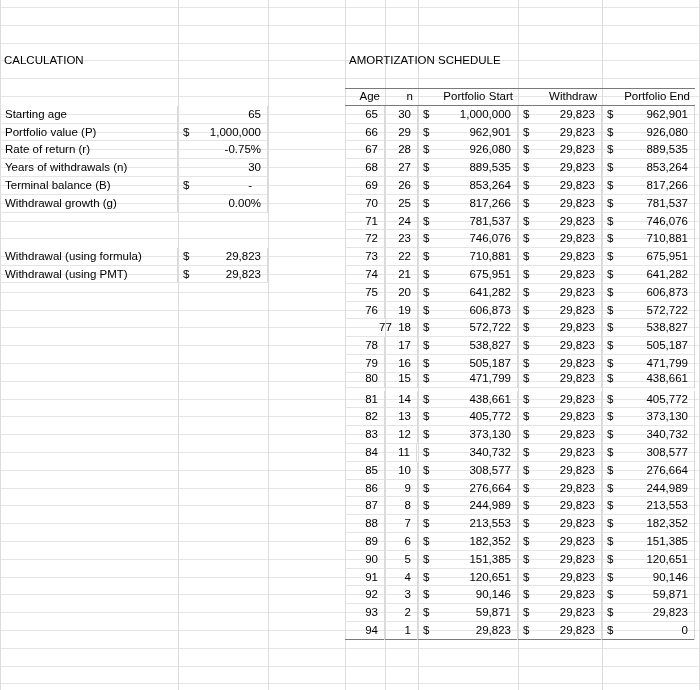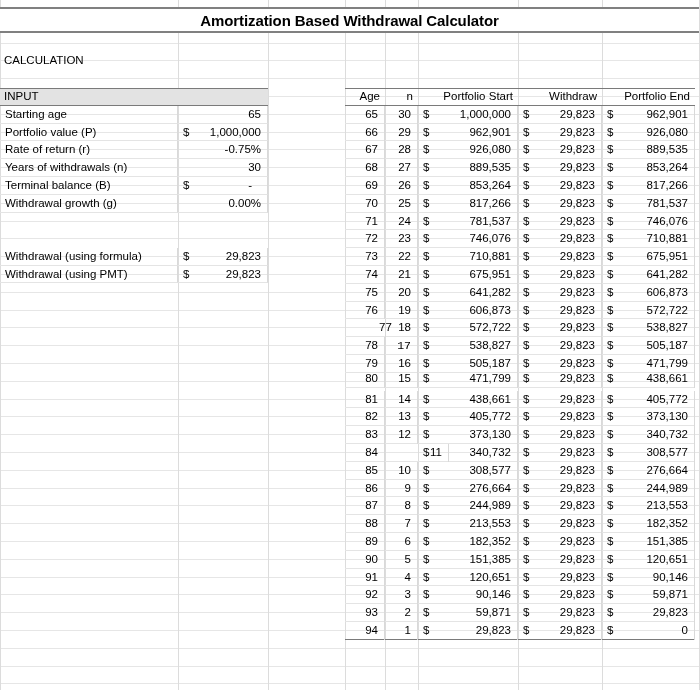--- a/index.html
+++ b/index.html
@@ -226,28 +226,25 @@
       <div class="gridline-v" style="left: 178px; height: 690px;"></div>
       <div class="gridline-v" style="left: 268px; height: 690px;"></div>
       <div class="gridline-v" style="left: 345px; height: 690px;"></div>
       <div class="gridline-v" style="left: 385px; height: 690px;"></div>
       <div class="gridline-v" style="left: 418px; height: 690px;"></div>
       <div class="gridline-v" style="left: 518px; height: 690px;"></div>
       <div class="gridline-v" style="left: 602px; height: 690px;"></div>
       <div class="gridline-v" style="left: 699px; height: 690px;"></div>
     </div>
 
-  <div id="title-band">
-    <span class="title-text">Amortization Based Withdrawal Calculator</span>
-  </div>
 
   <div class="section-label" style="left:0; top:52px;">CALCULATION</div>
 
-
-  <div class="band-shaded" style="left:0; top:88px; width:268px;">INPUT</div>
+  <div class="section-label" style="left:345px; top:52px;">AMORTIZATION SCHEDULE</div>
+
 
   <div id="input-rows">
       <div class="lrow-label" style="top: 105.8px;">Starting age</div>
       <div class="lrow-value" style="top: 105.8px;">
         <span class="num">65</span>
       </div>
       <div class="lrow-label" style="top: 123.6px;">Portfolio value (P)</div>
       <div class="lrow-value" style="top: 123.6px;">
         <span class="cur">$</span>
         <span class="num">1,000,000</span>
@@ -497,21 +494,21 @@
             <span class="cur">$</span>
             <span class="num">29,823</span>
           </div>
           <div class="td" style="left: 257px; width: 93px;">
             <span class="cur">$</span>
             <span class="num">538,827</span>
           </div>
         </div>
         <div class="trow" style="top: 249.2px;">
           <div class="td plain" style="left: 0px; width: 40px;">78</div>
-          <div class="td plain" style="left: 40px; width: 33px; font-family: Liberation Mono, monospace;">17</div>
+          <div class="td plain" style="left: 40px; width: 33px;">17</div>
           <div class="td" style="left: 73px; width: 100px;">
             <span class="cur">$</span>
             <span class="num">538,827</span>
           </div>
           <div class="td" style="left: 173px; width: 84px;">
             <span class="cur">$</span>
             <span class="num">29,823</span>
           </div>
           <div class="td" style="left: 257px; width: 93px;">
             <span class="cur">$</span>
@@ -593,21 +590,21 @@
             <span class="cur">$</span>
             <span class="num">29,823</span>
           </div>
           <div class="td" style="left: 257px; width: 93px;">
             <span class="cur">$</span>
             <span class="num">340,732</span>
           </div>
         </div>
         <div class="trow" style="top: 356px;">
           <div class="td plain" style="left: 0px; width: 40px;">84</div>
-          <div class="td plain" style="left: 56px; width: 48px;">11</div>
+          <div class="td plain" style="left: 24px; width: 48px;">11</div>
           <div class="td" style="left: 73px; width: 100px;">
             <span class="cur">$</span>
             <span class="num">340,732</span>
           </div>
           <div class="td" style="left: 173px; width: 84px;">
             <span class="cur">$</span>
             <span class="num">29,823</span>
           </div>
           <div class="td" style="left: 257px; width: 93px;">
             <span class="cur">$</span>

